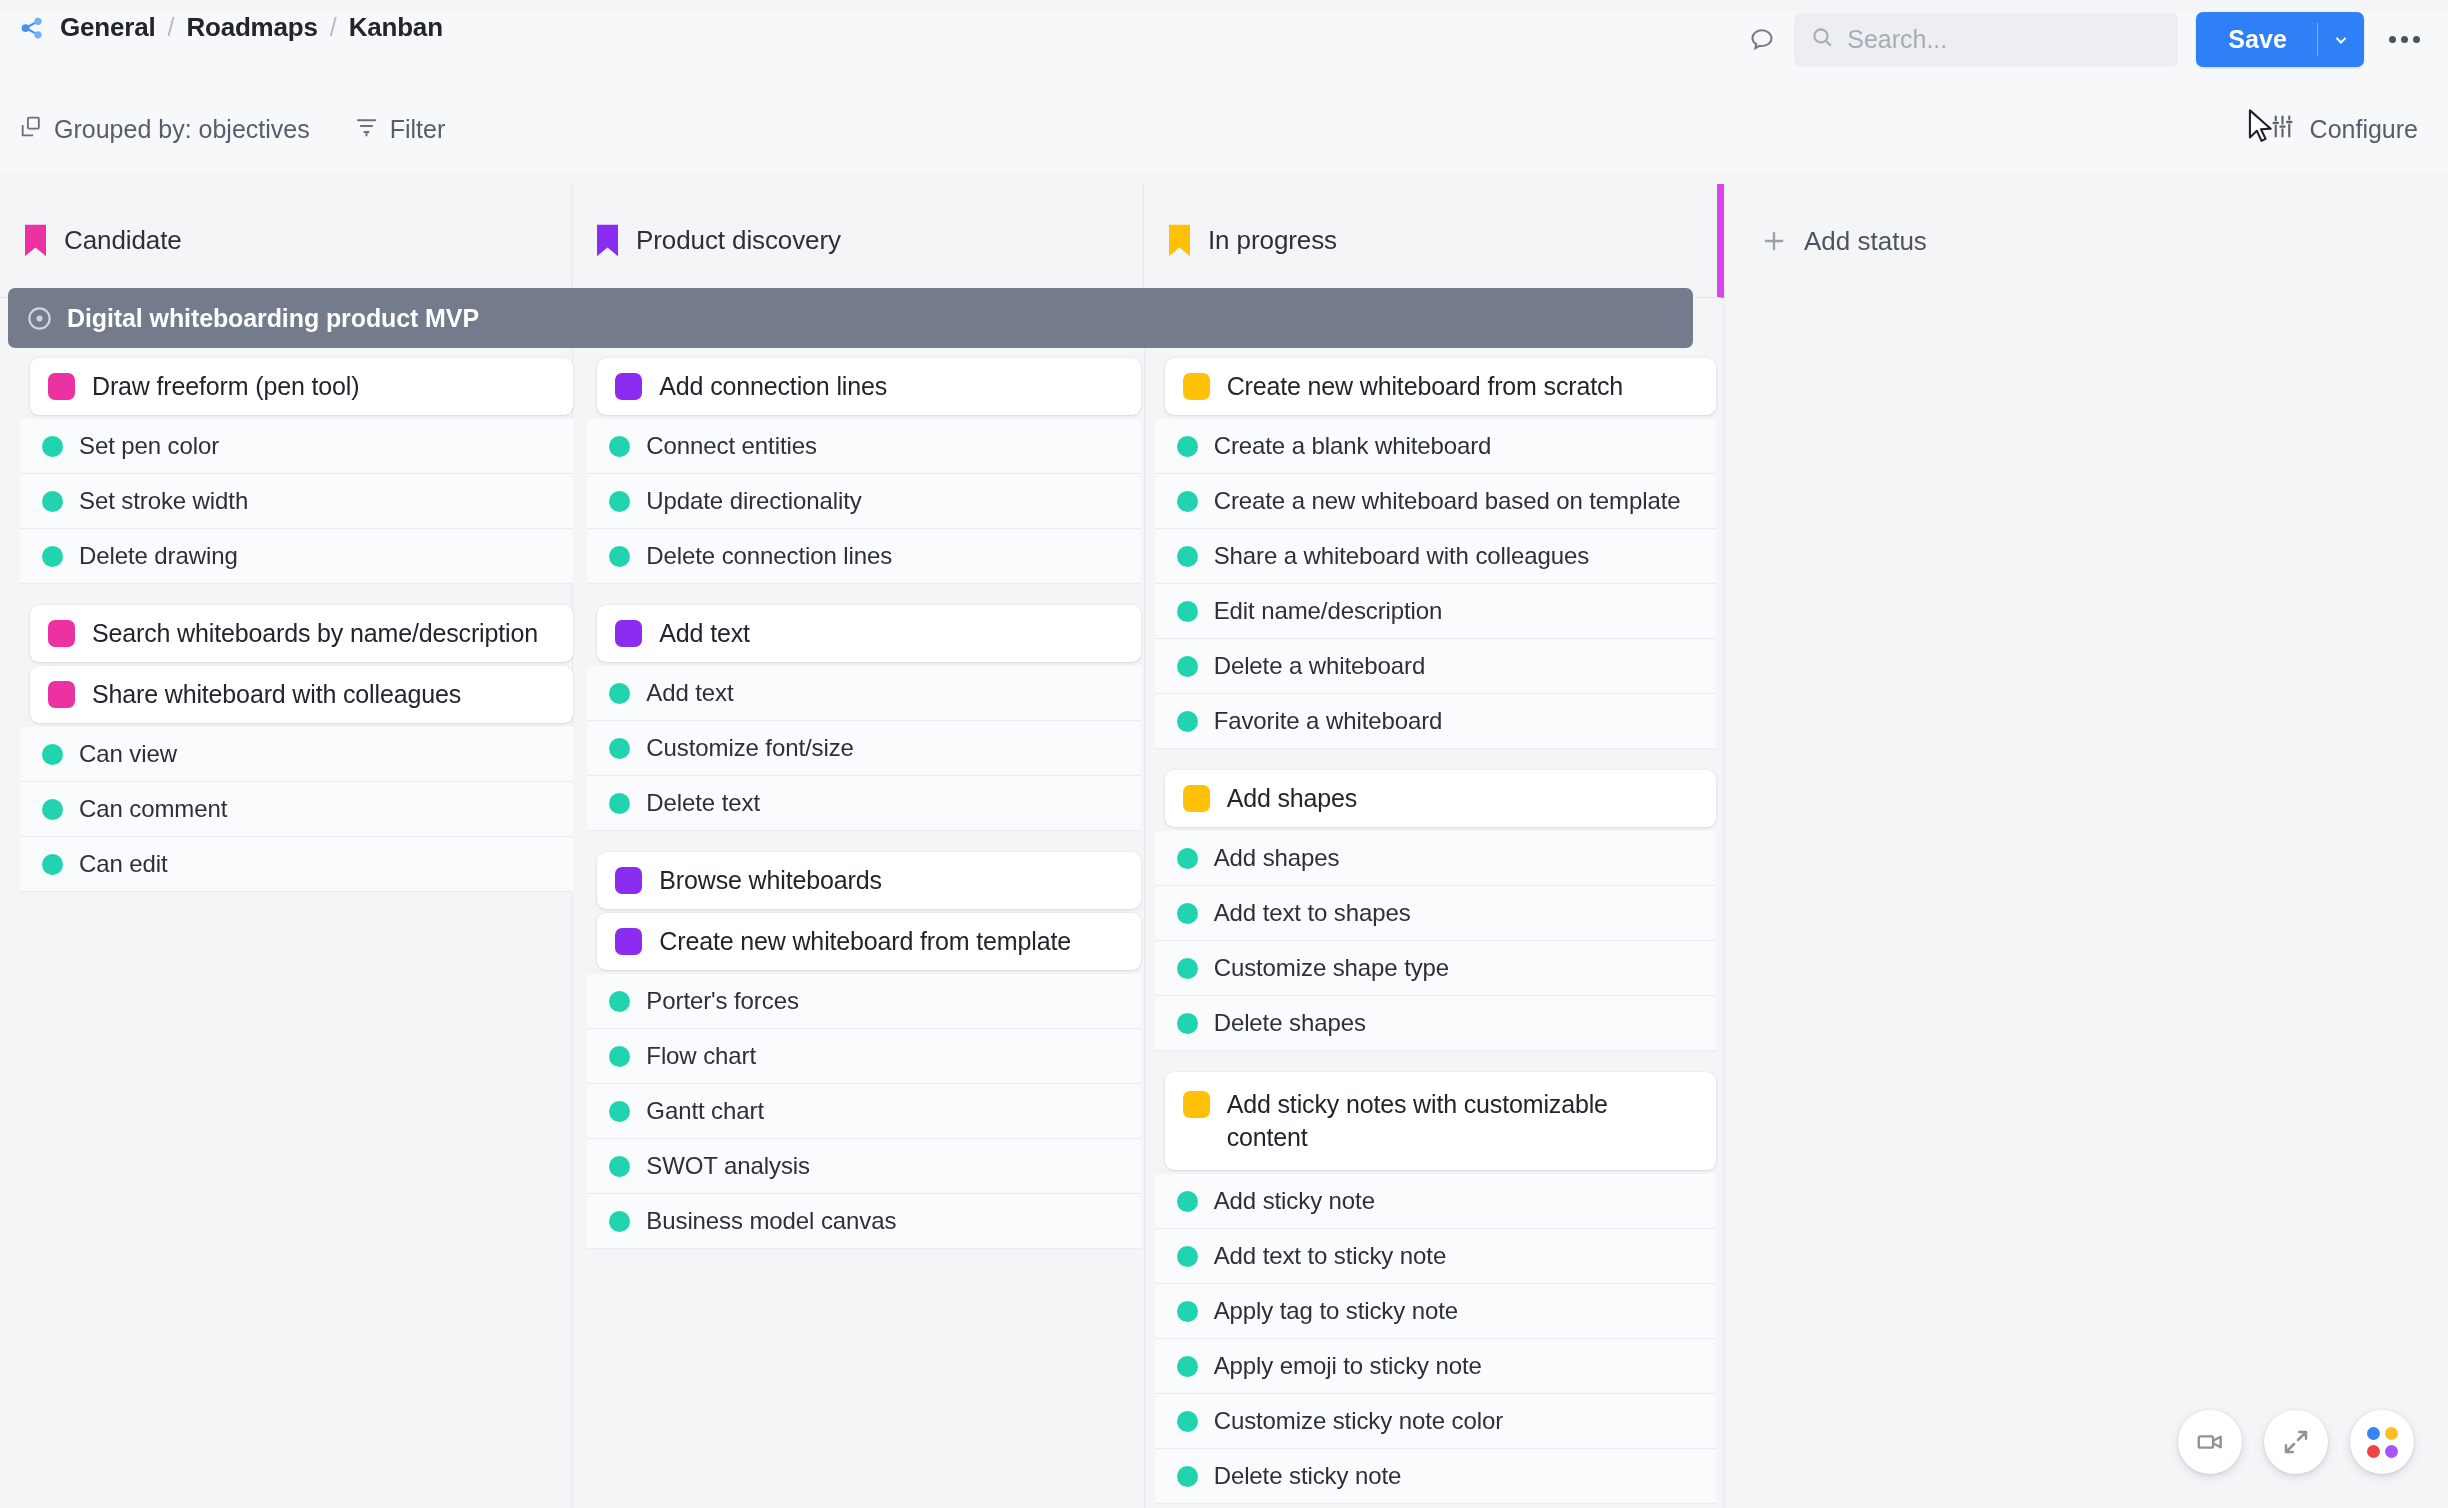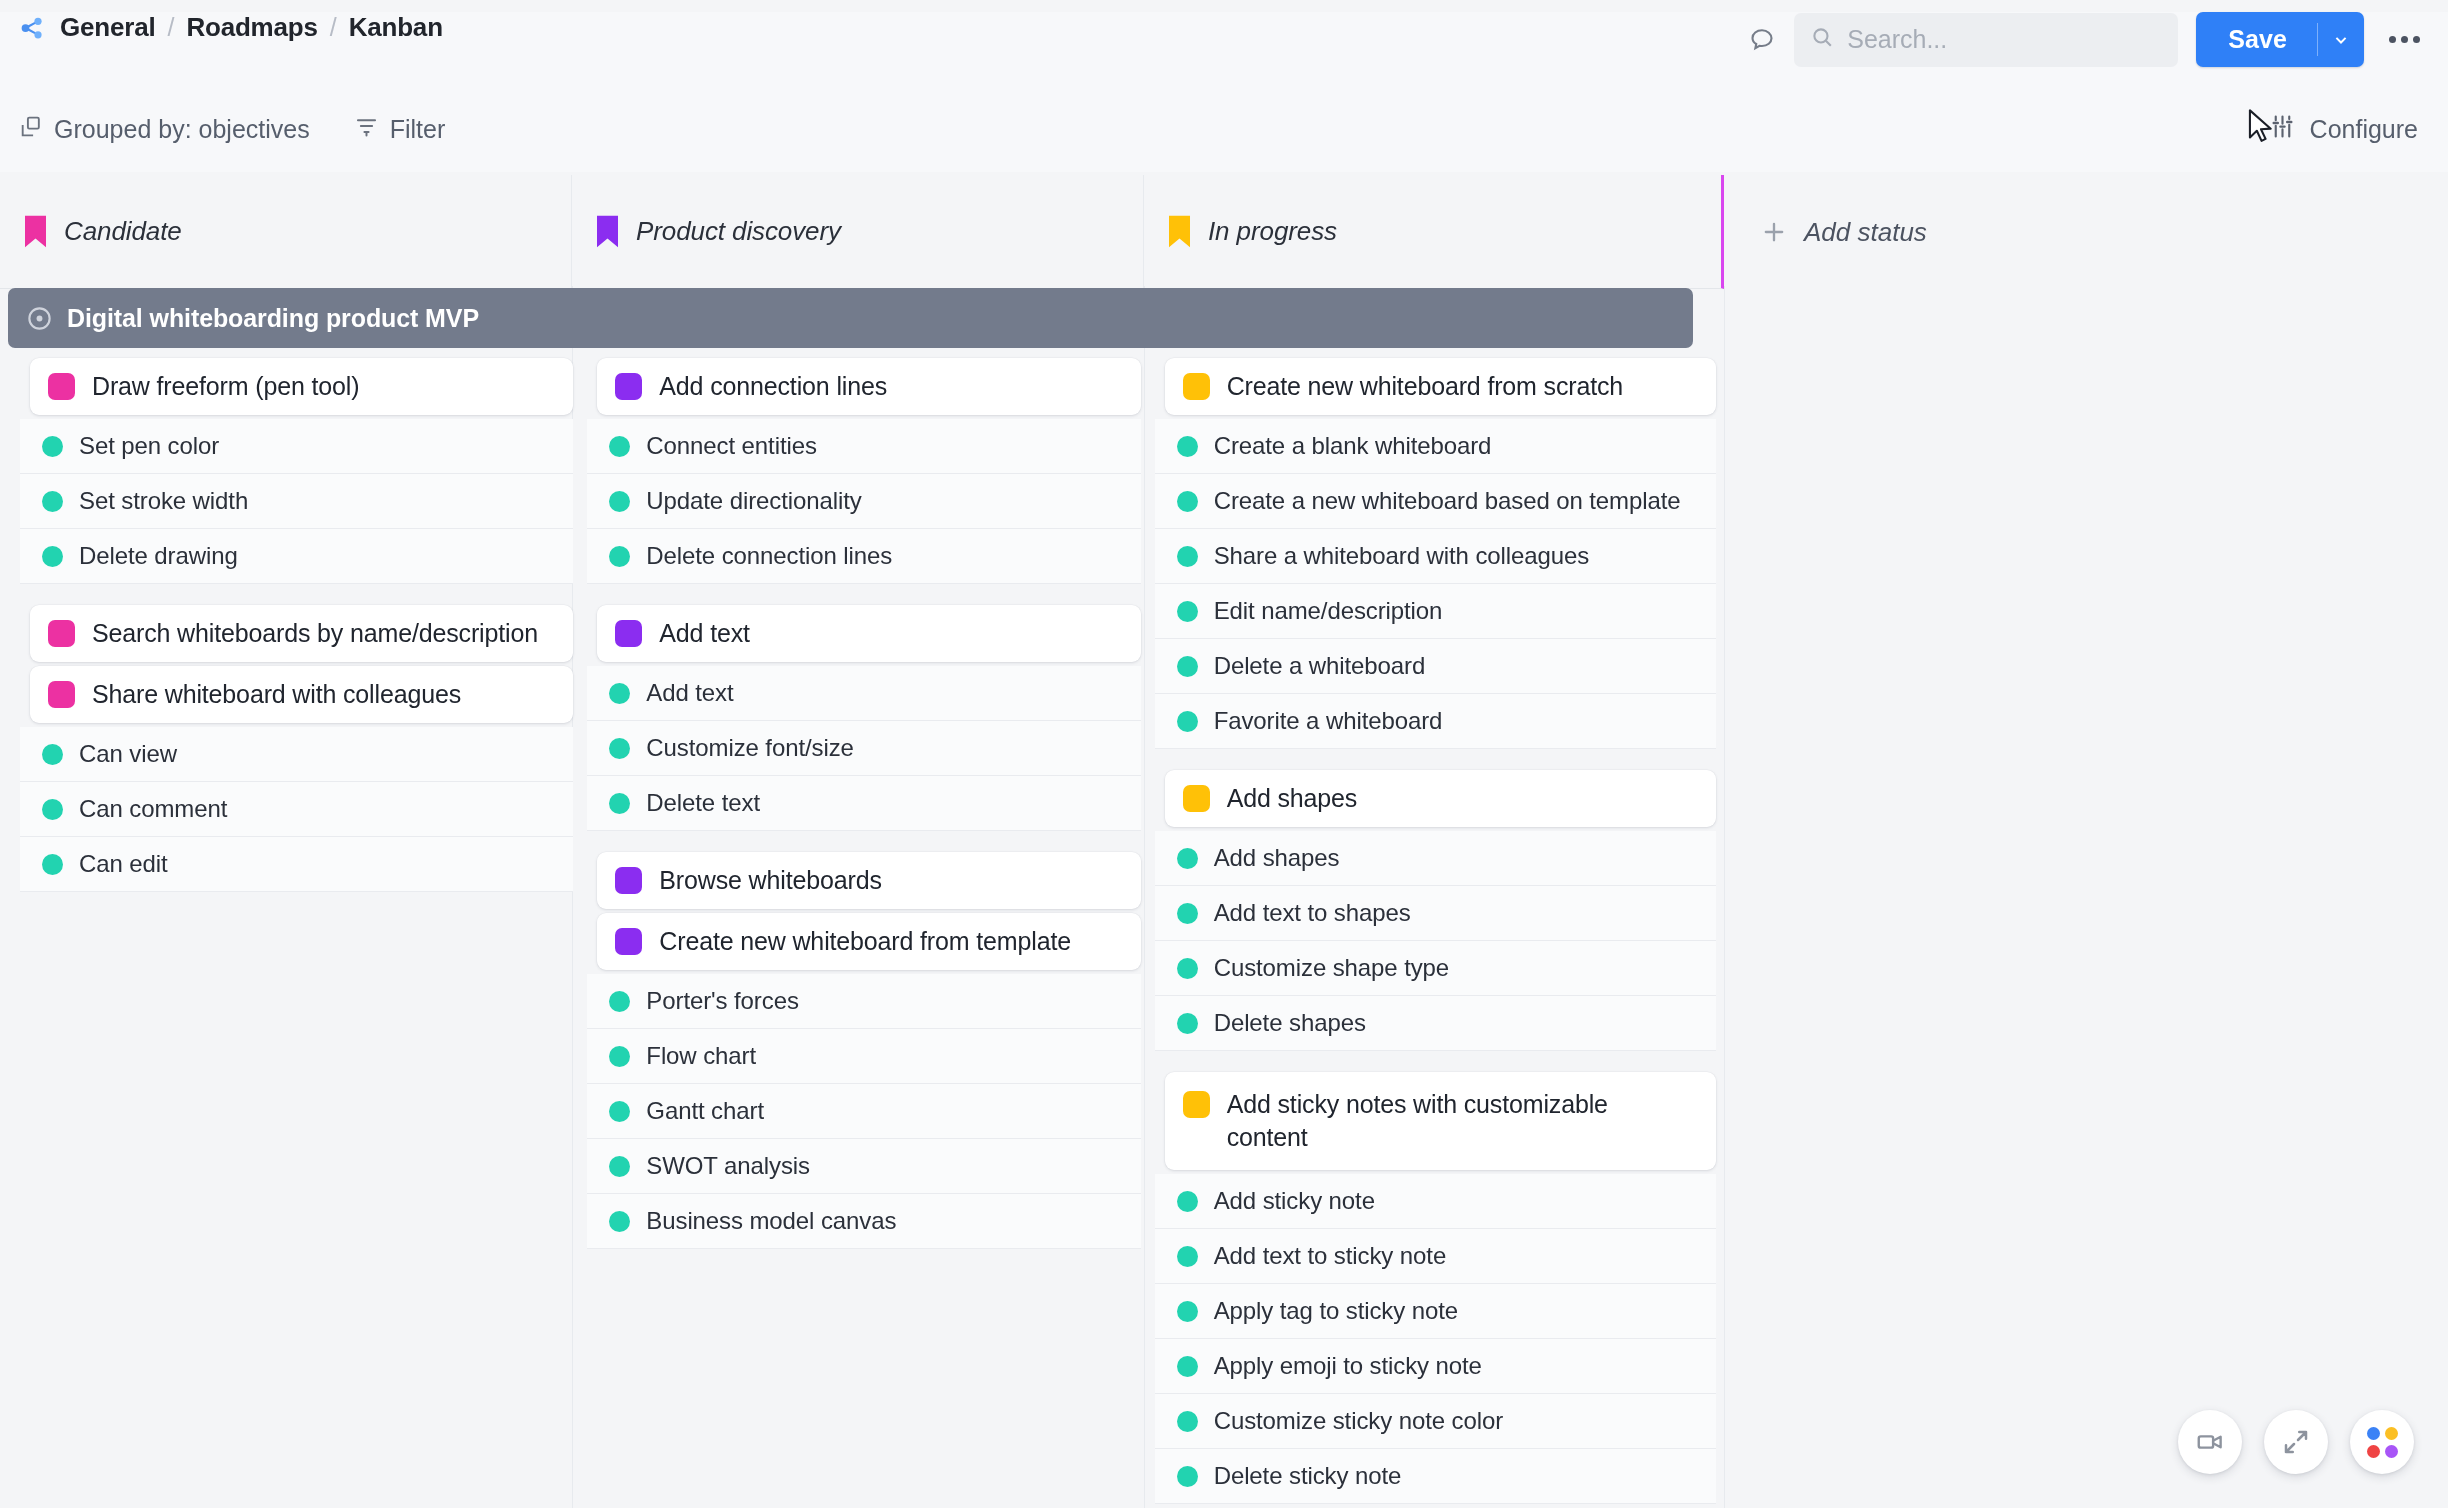--- a/index.html
+++ b/index.html
@@ -88,36 +88,35 @@
     pointer-events: none;
   }
 
   
   #board {
     position: absolute; top: 172px; left: 0;
     width: 2448px; height: 1336px;
     background: #f4f5f7;
   }
   #col-headers {
-    position: absolute; top: 3px; left: 0; width: 2448px; height: 114px;
+    position: absolute; top: 12px; left: 0; width: 2448px; height: 114px;
     display: flex;
-    font-style: italic;
   }
   .col-head {
     display: flex; align-items: center; padding-left: 25px;
     gap: 18px; height: 114px; position: relative;
   }
   .col-head.c0 { width: 572px; }
   .col-head.c1 { width: 572px; }
   .col-head.c2 { width: 580px; }
   .col-head.c0, .col-head.c1, .col-head.c2 {
     border-bottom: 1px solid #e3e6ea;
   }
   .col-head.c0, .col-head.c1 { border-right: 1px solid #e7eaee; }
-  .col-head.c2 { border-right: 3px solid #d946ef; }
+  .col-head.c2 { border-right: 7px solid #d946ef; }
   .col-title { font-size: 26px; color: #2b303a; letter-spacing: -.1px; }
   .bookmark { width: 21px; height: 33px; display: block; flex: none; }
   #add-status {
     display: flex; align-items: center; gap: 16px;
     padding-left: 36px; height: 114px; color: #4c5361;
     font-size: 26px; cursor: pointer;
   }
   .plus-ico { width: 28px; height: 28px; display: block; }
 
   

